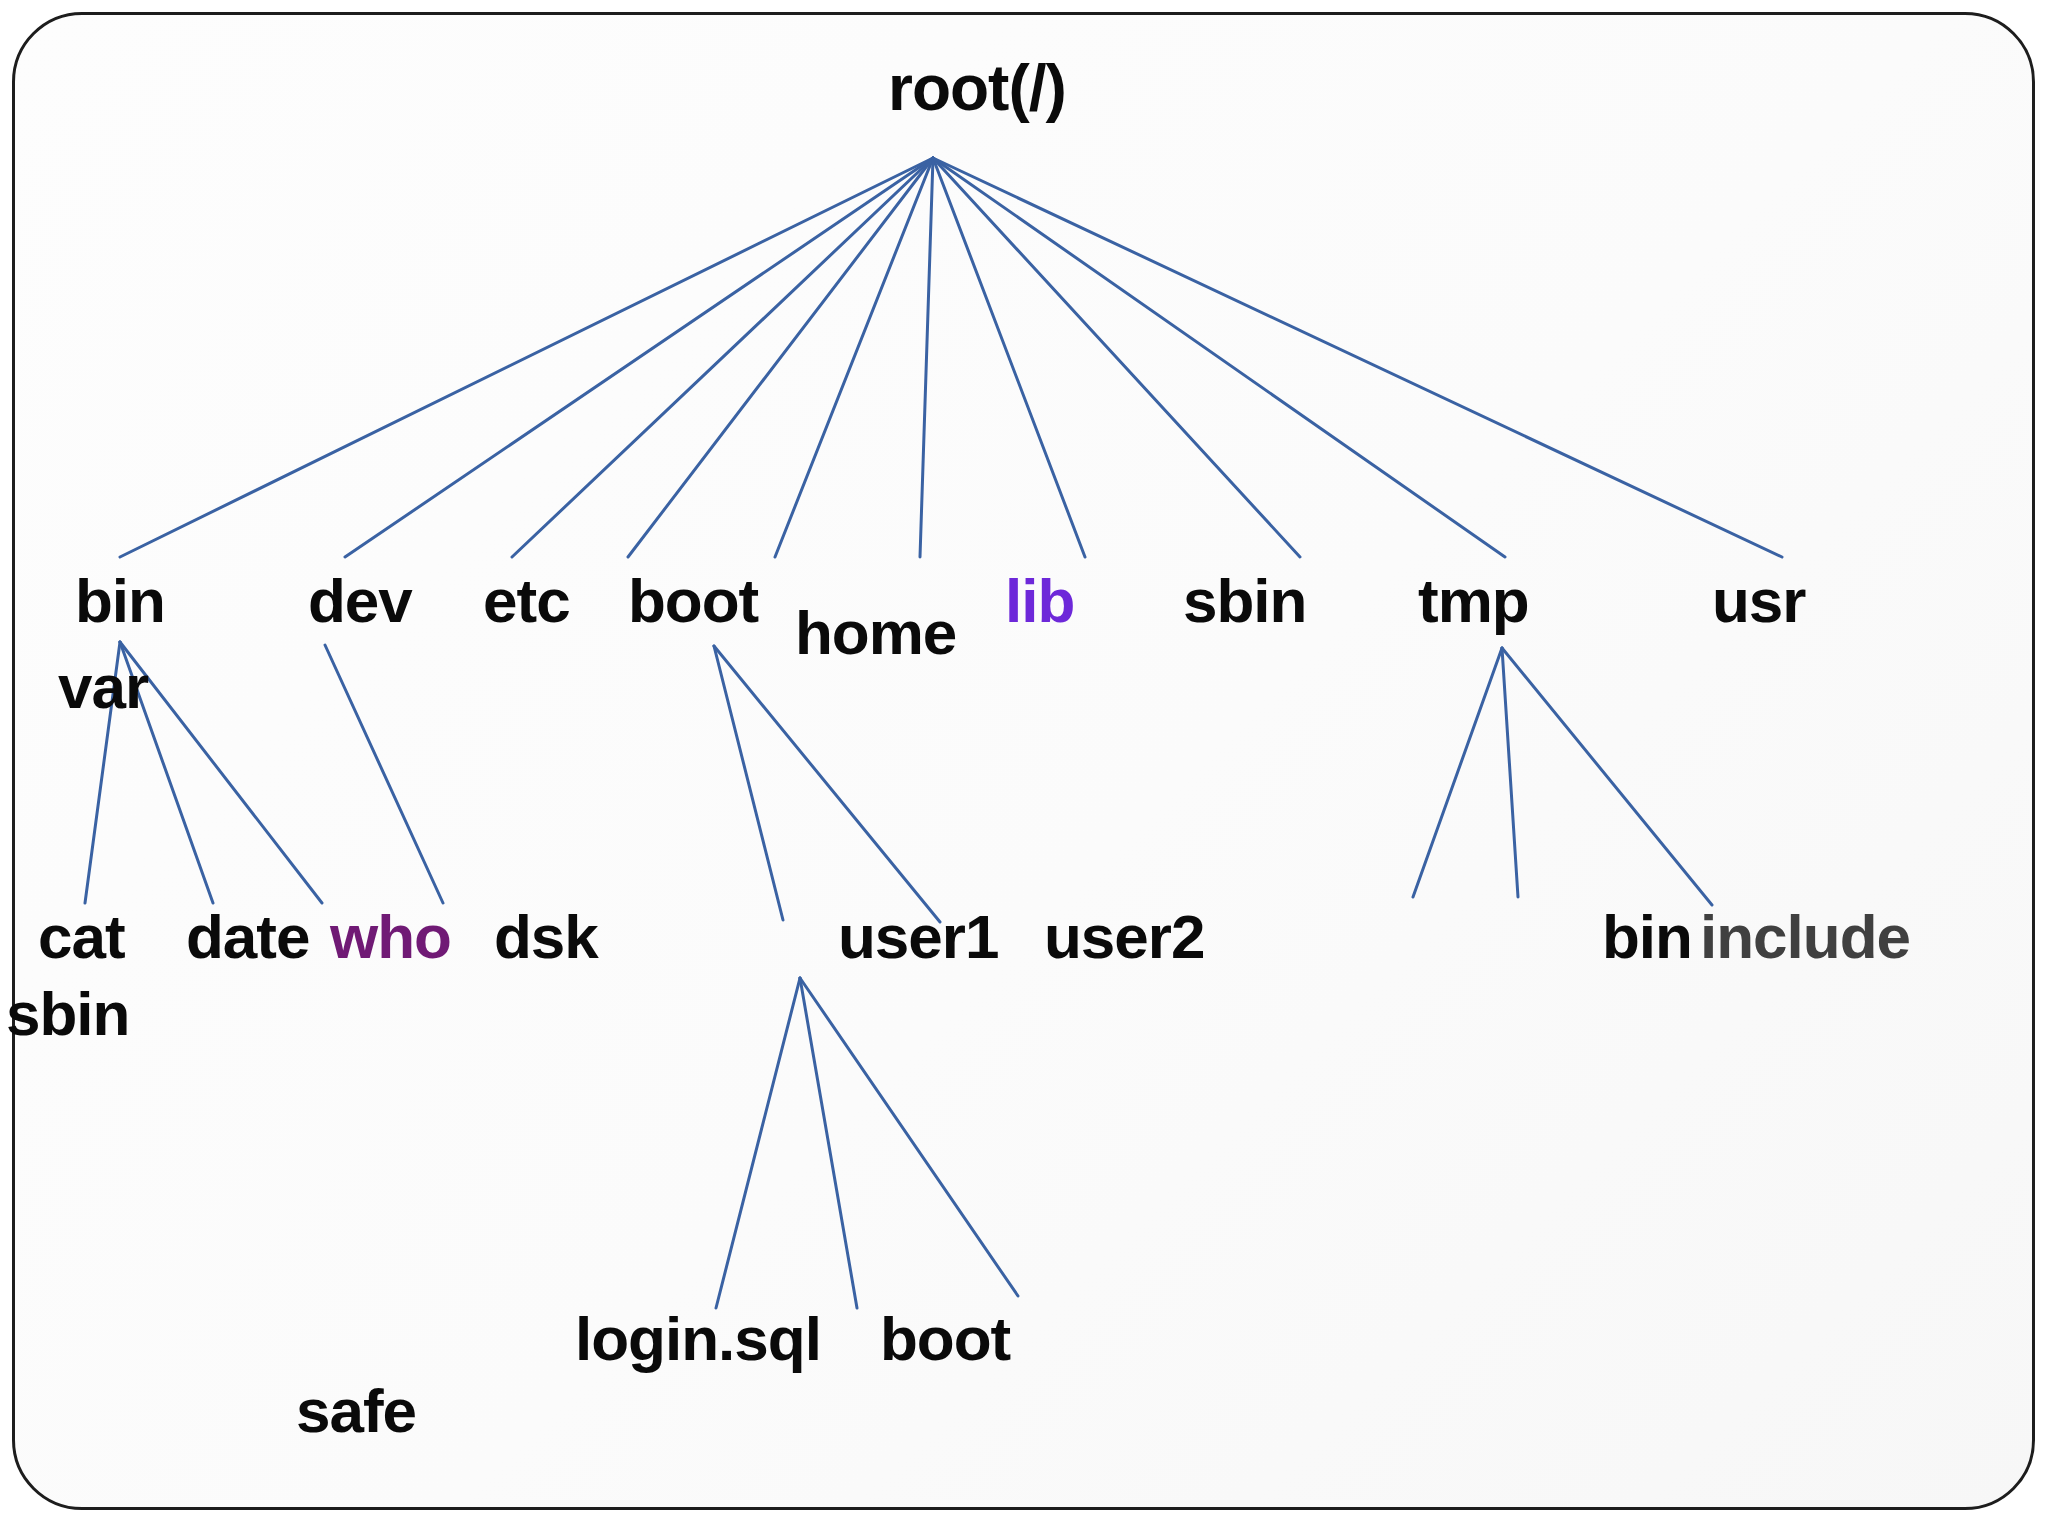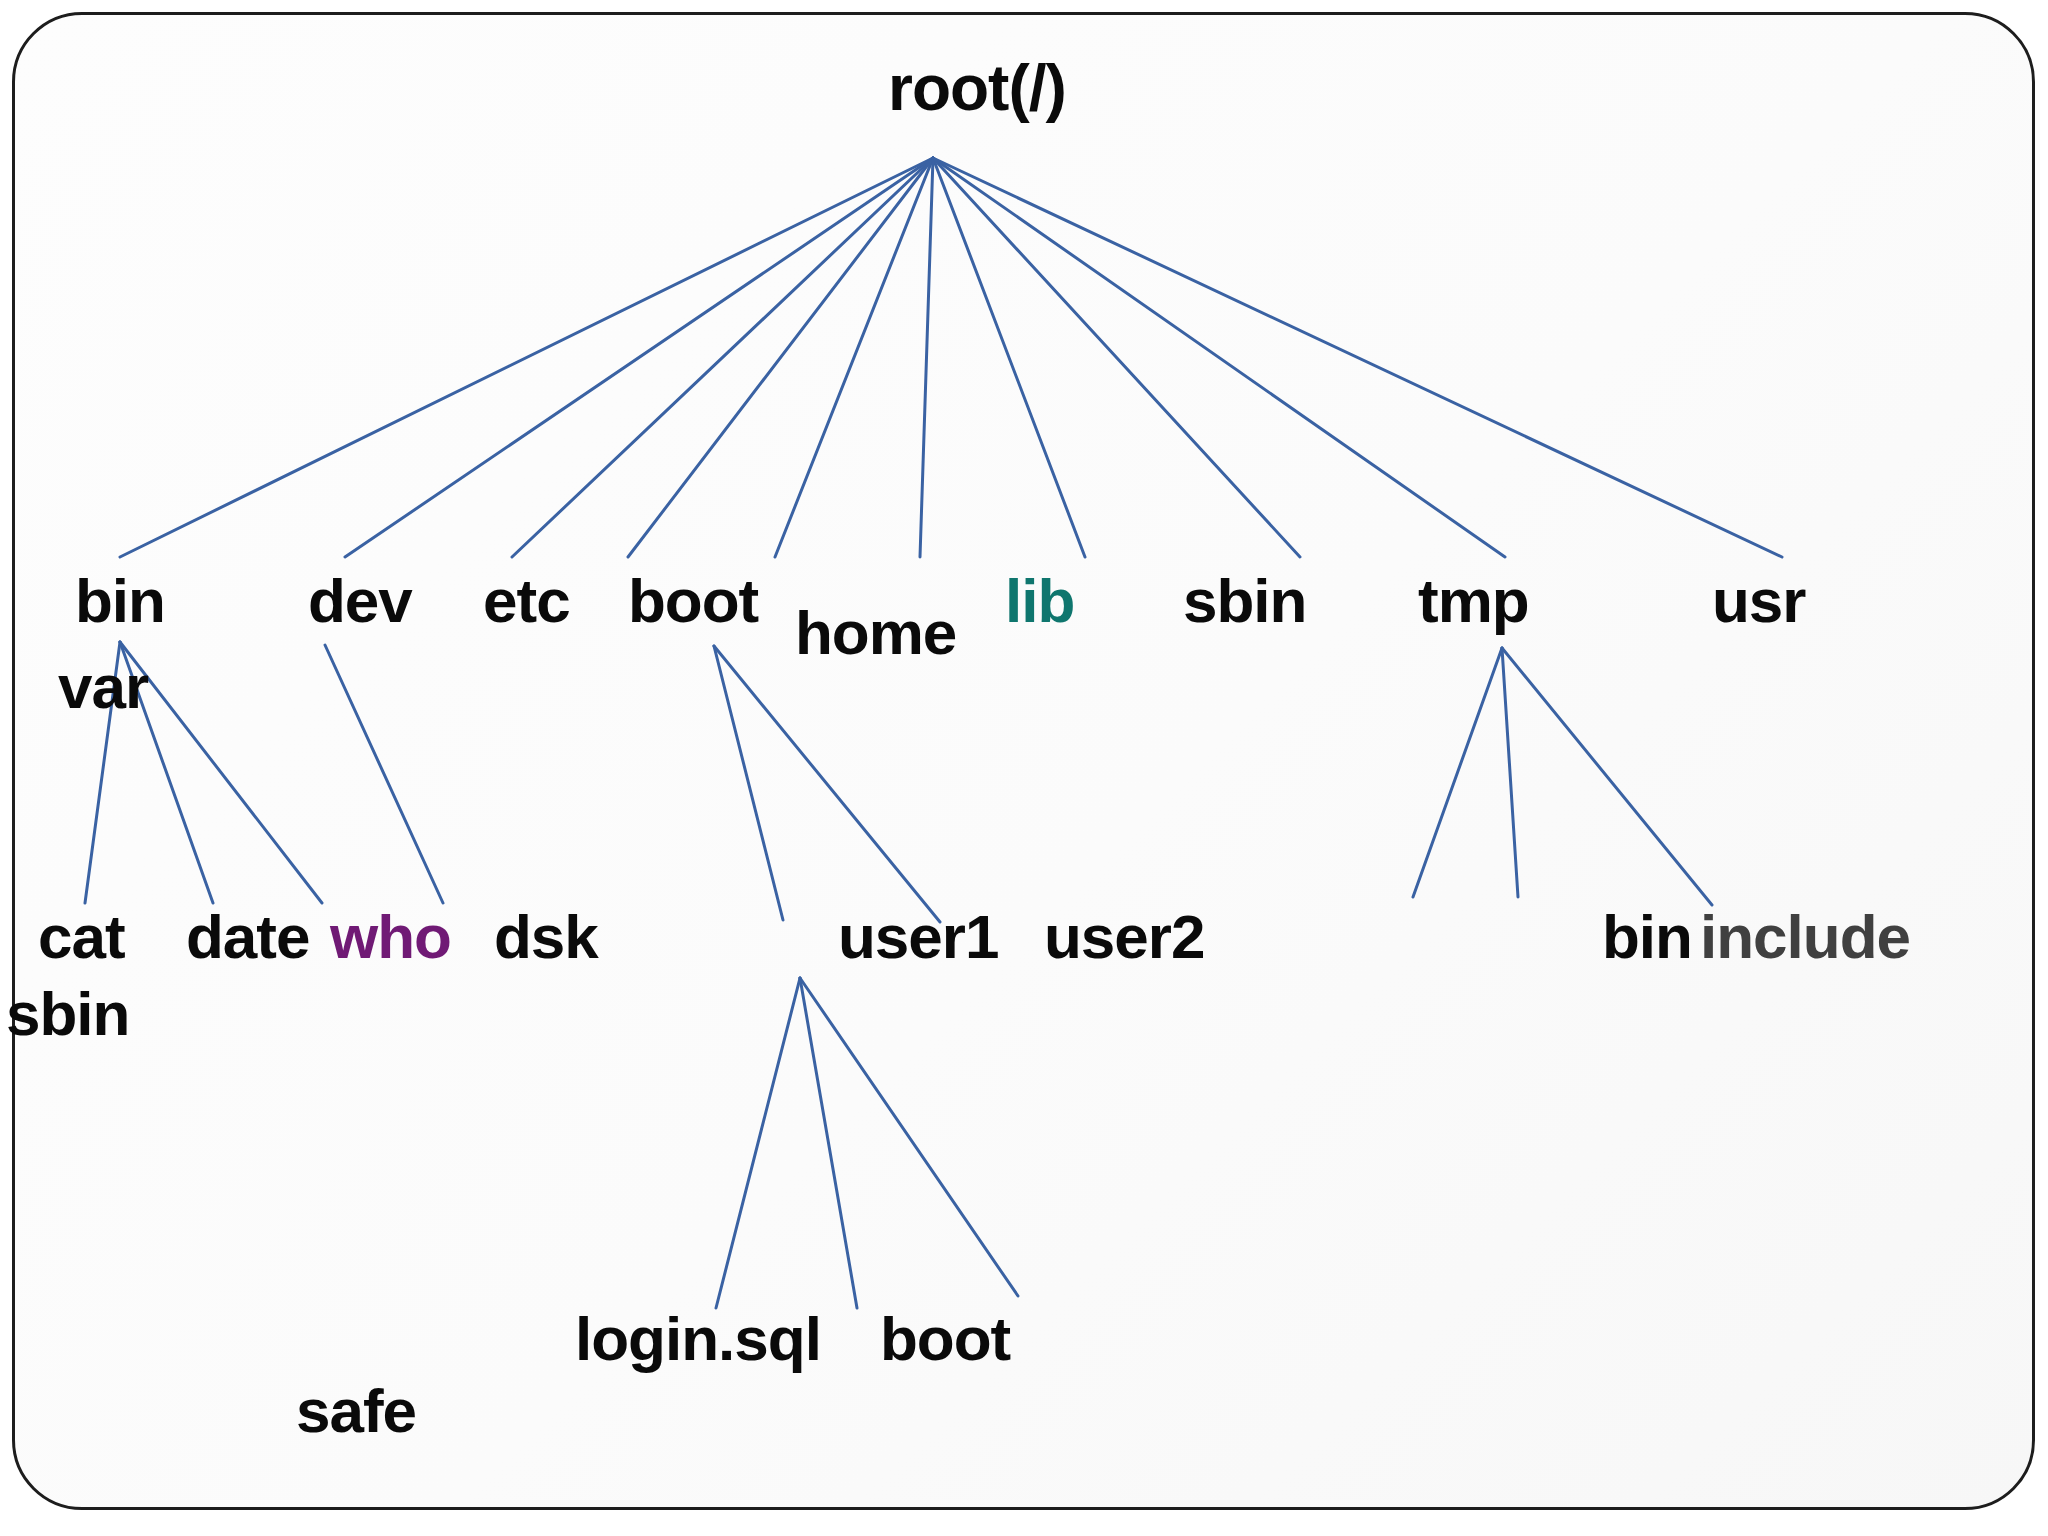--- a/index.html
+++ b/index.html
@@ -63,21 +63,21 @@
       <line x1="800" y1="978" x2="857" y2="1308" stroke="#3a62a3" stroke-width="3" stroke-linecap="round"></line>
       <line x1="800" y1="978" x2="1018" y2="1296" stroke="#3a62a3" stroke-width="3" stroke-linecap="round"></line>
     </svg>
   <div id="nodes">
       <div class="node title" style="left: 888px; top: 56px; color: rgb(10, 10, 10);">root(/)</div>
       <div class="node" style="left: 75px; top: 570px; color: rgb(10, 10, 10);">bin</div>
       <div class="node" style="left: 308px; top: 570px; color: rgb(10, 10, 10);">dev</div>
       <div class="node" style="left: 483px; top: 570px; color: rgb(10, 10, 10);">etc</div>
       <div class="node" style="left: 628px; top: 570px; color: rgb(10, 10, 10);">boot</div>
       <div class="node" style="left: 795px; top: 570px; color: rgb(10, 10, 10); margin-top: 32px;">home</div>
-      <div class="node" style="left: 1005px; top: 570px; color: #0f766e;">lib</div>
+      <div class="node" style="left: 1005px; top: 570px; color: #6d28d9;">lib</div>
       <div class="node" style="left: 1183px; top: 570px; color: rgb(10, 10, 10);">sbin</div>
       <div class="node" style="left: 1418px; top: 570px; color: rgb(10, 10, 10);">tmp</div>
       <div class="node" style="left: 1712px; top: 570px; color: rgb(10, 10, 10);">usr</div>
       <div class="node" style="left: 58px; top: 656px; color: rgb(10, 10, 10);">var</div>
       <div class="node" style="left: 38px; top: 906px; color: rgb(10, 10, 10);">cat</div>
       <div class="node" style="left: 186px; top: 906px; color: rgb(10, 10, 10); text-align: center;">date</div>
       <div class="node" style="left: 330px; top: 906px; color: #701a75;">who</div>
       <div class="node" style="left: 494px; top: 906px; color: rgb(10, 10, 10);">dsk</div>
       <div class="node" style="left: 838px; top: 906px; color: rgb(10, 10, 10);">user1</div>
       <div class="node" style="left: 1044px; top: 906px; color: rgb(10, 10, 10);">user2</div>

